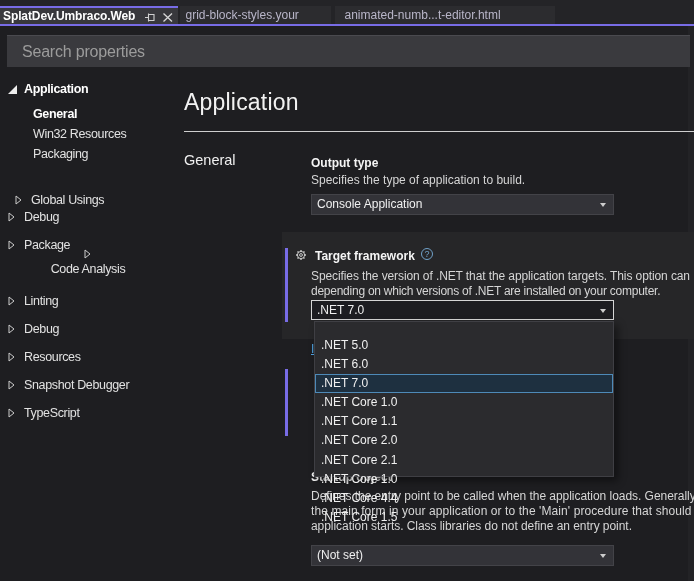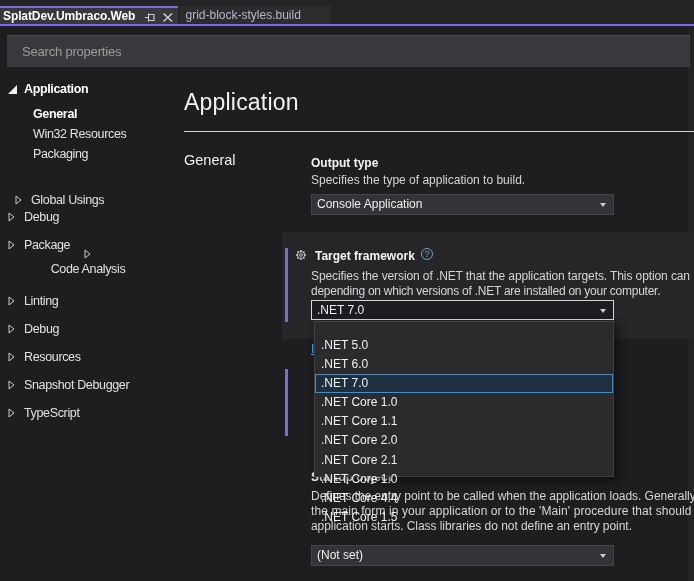--- a/index.html
+++ b/index.html
@@ -22,21 +22,21 @@
   .tab-pin { left:145px; top:5px; width:10px; height:9px; }
   .tab-close { left:163px; top:5px; width:10px; height:9px; }
   .tab2 { left:179.5px; top:5.5px; width:151.5px; height:18.5px; background:#2c2c2f; }
   .tab3 { left:334.5px; top:5.5px; width:220px; height:18.5px; background:#2c2c2f; }
   .tab-label { font-size:12px; color:#b9b6c9; line-height:18.5px; white-space:nowrap; position:absolute; }
   .tab2 .tab-label { left:6px; }
   .tab3 .tab-label { left:10px; }
 
   
   .search-box { left:7px; top:35px; width:683px; height:32px; background:#3a3a3e; border-top:1px solid #4a4a4f; }
-  .search-placeholder { left:15px; top:0; height:31px; line-height:31px; font-size:13px; letter-spacing:-0.2px; color:#9c9c9c; }
+  .search-placeholder { left:15px; top:0; height:31px; line-height:31px; font-size:16px; letter-spacing:-0.2px; color:#9c9c9c; }
 
   
   .side-row { left:0; width:176px; height:20px; display:flex; align-items:center; font-size:12.5px; letter-spacing:-0.35px; color:#e2e2e2; }
   .side-row .tri { width:16px; margin-left:8px; flex:0 0 16px; display:flex; align-items:center; }
   .side-row.cat  { font-weight:normal; }
   .side-row.b    { font-weight:bold; color:#ffffff; }
   .side-row.child { padding-left:33px; }
 
   
   .page-title { left:184px; top:89px; font-size:23px; letter-spacing:0.2px; color:#f2f2f2; }
@@ -70,21 +70,24 @@
 
   .scroll-strip { left:688px; top:26px; width:6px; height:555px; background:#232326; z-index:-1; }
 
   svg { display:block; }
 </style>
 </head>
 <body>
 
 <div class="abs tabbar">
   <div class="abs tab2">
-    <span class="tab-label">grid-block-styles.build</span>
+    <span class="tab-label">grid-block-styles.your</span>
+  </div>
+  <div class="abs tab3">
+    <span class="tab-label">animated-numb...t-editor.html</span>
   </div>
   <div class="abs tab-accent-bottom"></div>
   <div class="abs tab-active">
     <span class="abs tab-active-label">SplatDev.Umbraco.Web</span>
     <span class="abs tab-pin">
       <svg width="10" height="9" viewBox="0 0 10 9">
           <path d="M0 4.5 H3 M3.5 0.5 V8.5 M3.5 1.5 H9 V7.5 H3.5" stroke="#d0d0d0" stroke-width="1.1" fill="none"></path>
         </svg>
     </span>
     <span class="abs tab-close">

